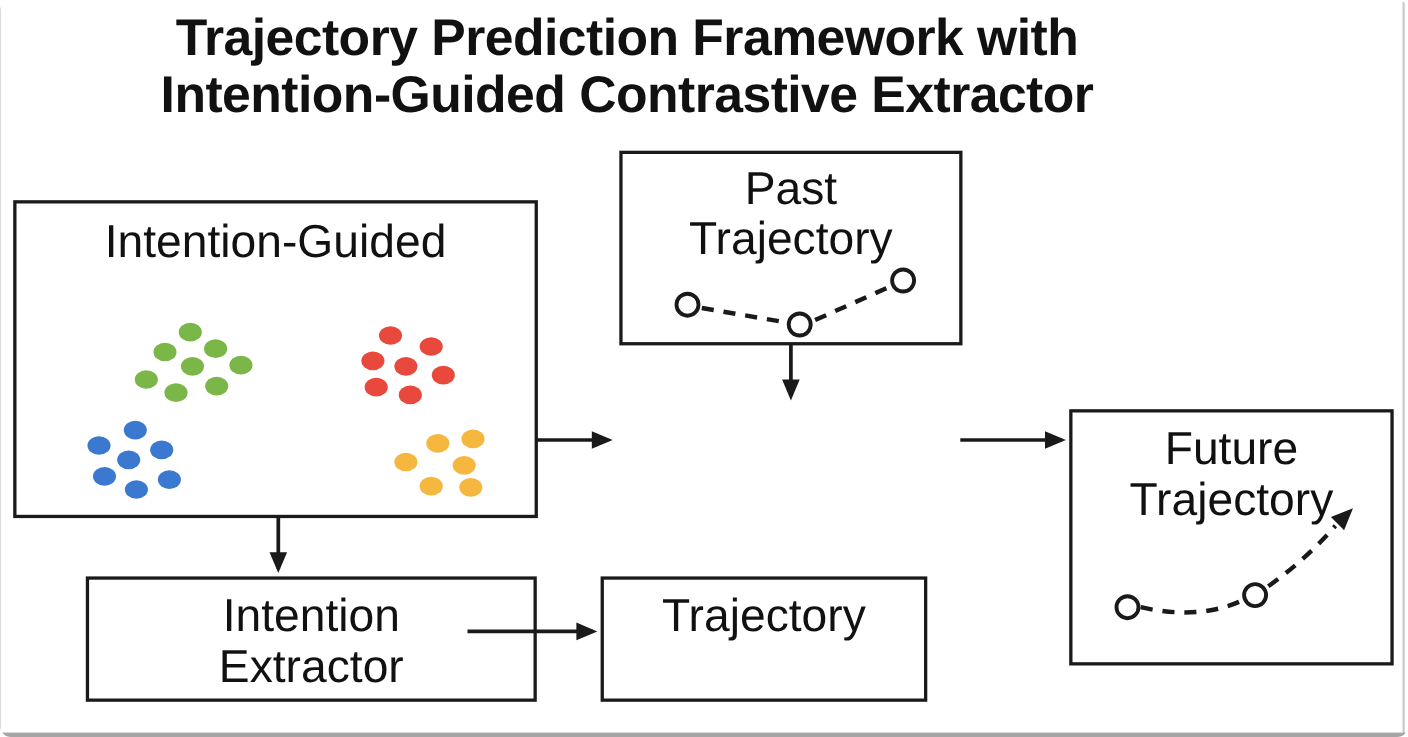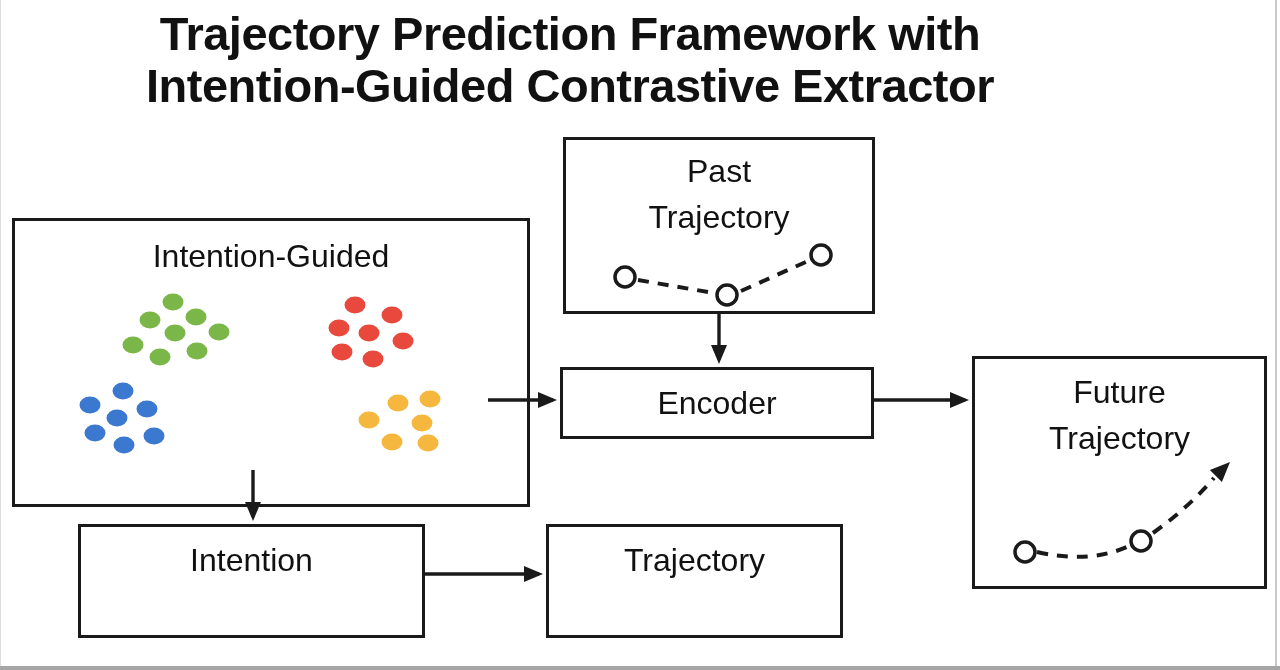--- a/index.html
+++ b/index.html
@@ -1,35 +1,35 @@
 <!DOCTYPE html>
 <html><head>
 <meta charset="utf-8">
 <style>
   html,body{margin:0;padding:0;background:#fff;}
   #canvas{
     position:relative;width:1280px;height:670px;background:#ffffff;
-    overflow:hidden;font-family:"Liberation Sans",sans-serif;color:#111;
+    overflow:hidden;font-family:"Liberation Sans",sans-serif;color:#111;border-radius:10px;
   }
   .title{
     position:absolute;left:0;top:8px;width:1140px;text-align:center;
     font-weight:bold;font-size:47px;line-height:52px;color:#111;
     letter-spacing:-0.5px;
   }
   .box{
     position:absolute;background:#fff;border:3px solid #1a1a1a;
     box-sizing:border-box;text-align:center;
   }
-  .box .lbl{font-size:32px;line-height:46px;color:#111;}
-  #box-clustering{left:12px;top:182px;width:518px;height:289px;padding-top:12px;margin-top:36px;}
+  .box .lbl{font-size:42px;line-height:46px;color:#111;}
+  #box-clustering{left:12px;top:182px;width:477px;height:289px;padding-top:12px;}
   #box-past{left:563px;top:137px;width:312px;height:177px;padding-top:8px;}
   #box-encoder{left:560px;top:367px;width:314px;height:72px;}
   #box-encoder .lbl{line-height:66px;}
-  #box-future{left:972px;top:356px;width:295px;height:233px;padding-top:10px;}
-  #box-extractor{left:78px;top:524px;width:347px;height:114px;padding-top:10px;text-align:center;}
+  #box-future{left:972px;top:372px;width:295px;height:233px;padding-top:10px;}
+  #box-extractor{left:78px;top:524px;width:410px;height:114px;padding-top:10px;text-align:center;}
   #box-predictor{left:546px;top:524px;width:297px;height:114px;padding-top:10px;}
   #diagram-svg{position:absolute;left:0;top:0;width:1280px;height:670px;pointer-events:none;}
   .edge-right{position:absolute;top:0;left:1275px;width:2px;height:670px;background:#c9c9c9;}
   .edge-left{position:absolute;top:0;left:0;width:1px;height:670px;background:#dcdcdc;}
   .edge-bottom{position:absolute;left:0;top:666px;width:1280px;height:4px;background:#a6a6a6;}
 </style>
 </head>
 <body>
 
 <div id="canvas">
@@ -41,31 +41,29 @@
 
   <div id="box-clustering" class="box">
     <div class="lbl">Intention-Guided</div>
   </div>
 
   <div id="box-past" class="box">
     <div class="lbl">Past</div>
     <div class="lbl">Trajectory</div>
   </div>
 
-  <div id="box-encoder" class="box">
-    <div class="lbl">Encoder</div>
-  </div>
 
   <div id="box-future" class="box">
     <div class="lbl">Future</div>
     <div class="lbl">Trajectory</div>
   </div>
 
   <div id="box-extractor" class="box">
     <div class="lbl">Intention</div>
+    <div class="lbl">Extractor</div>
   </div>
 
   <div id="box-predictor" class="box">
     <div class="lbl">Trajectory</div>
   </div>
 
   <svg id="diagram-svg" viewBox="0 0 1280 670" xmlns="http://www.w3.org/2000/svg">
     <defs>
       <marker id="ah" markerUnits="userSpaceOnUse" markerWidth="22" markerHeight="20" refX="16" refY="9" orient="auto">
         <path d="M1,1 L20,9 L1,17 Z" fill="#1a1a1a"></path>

